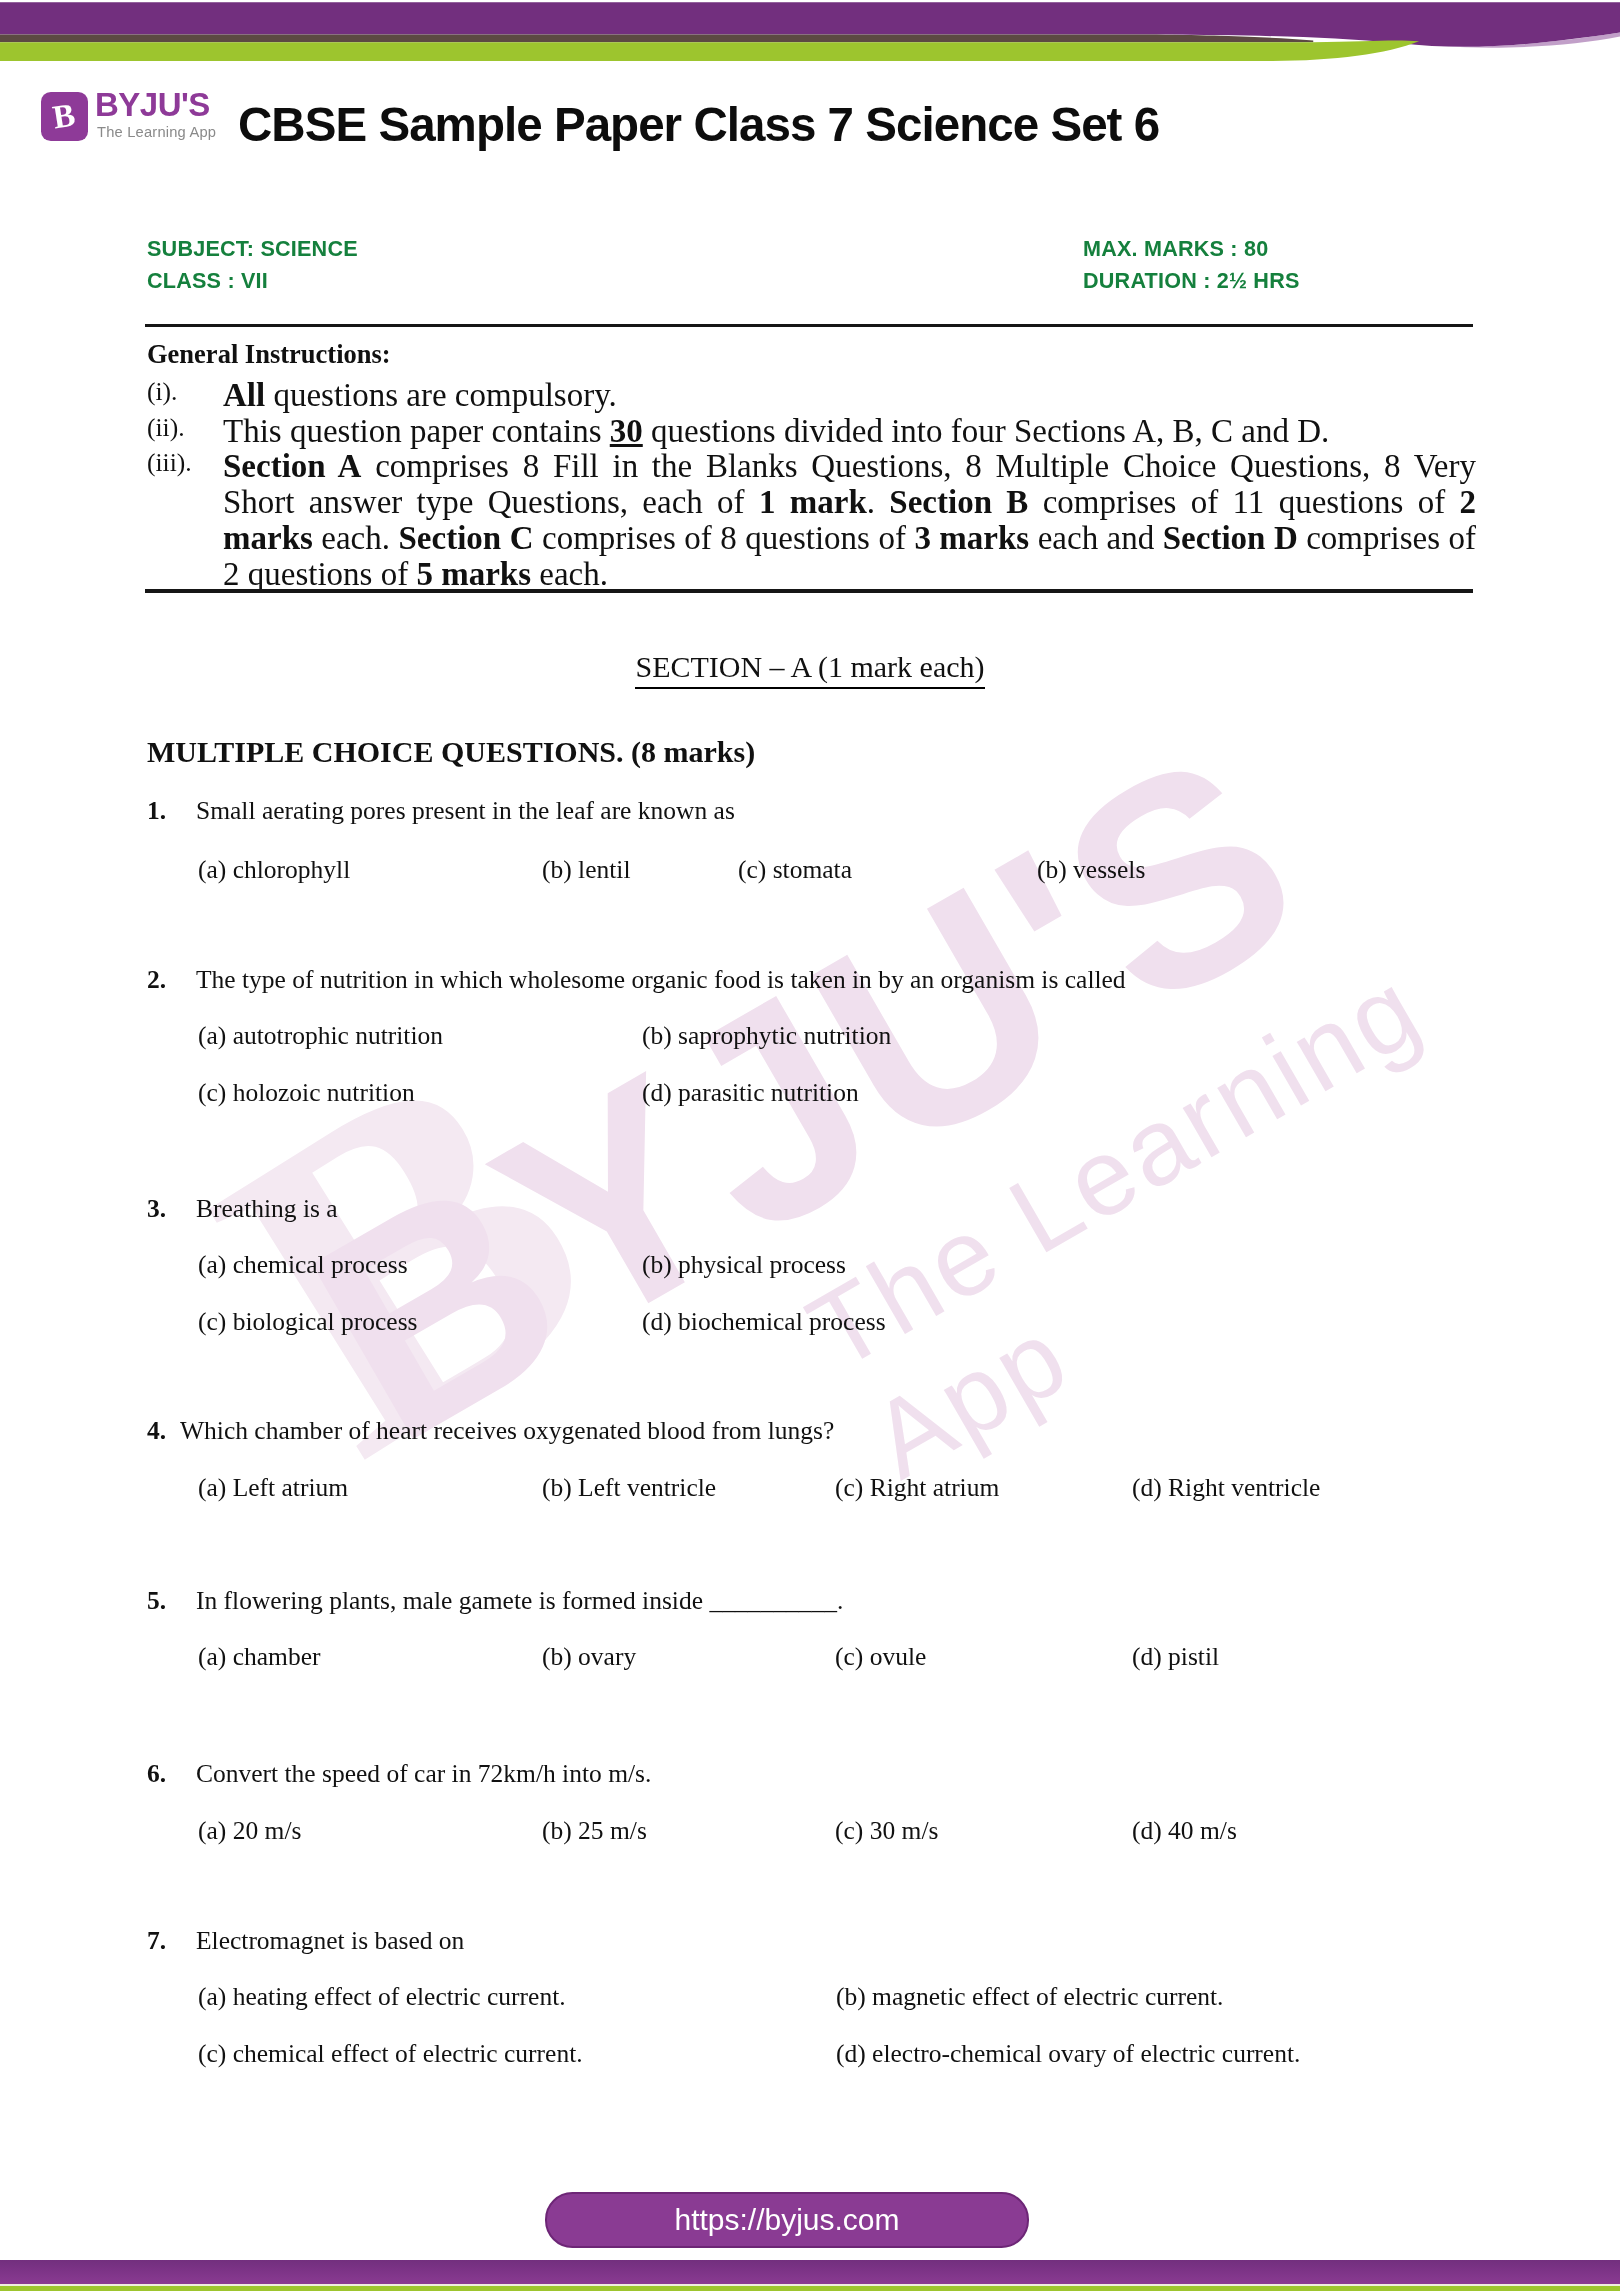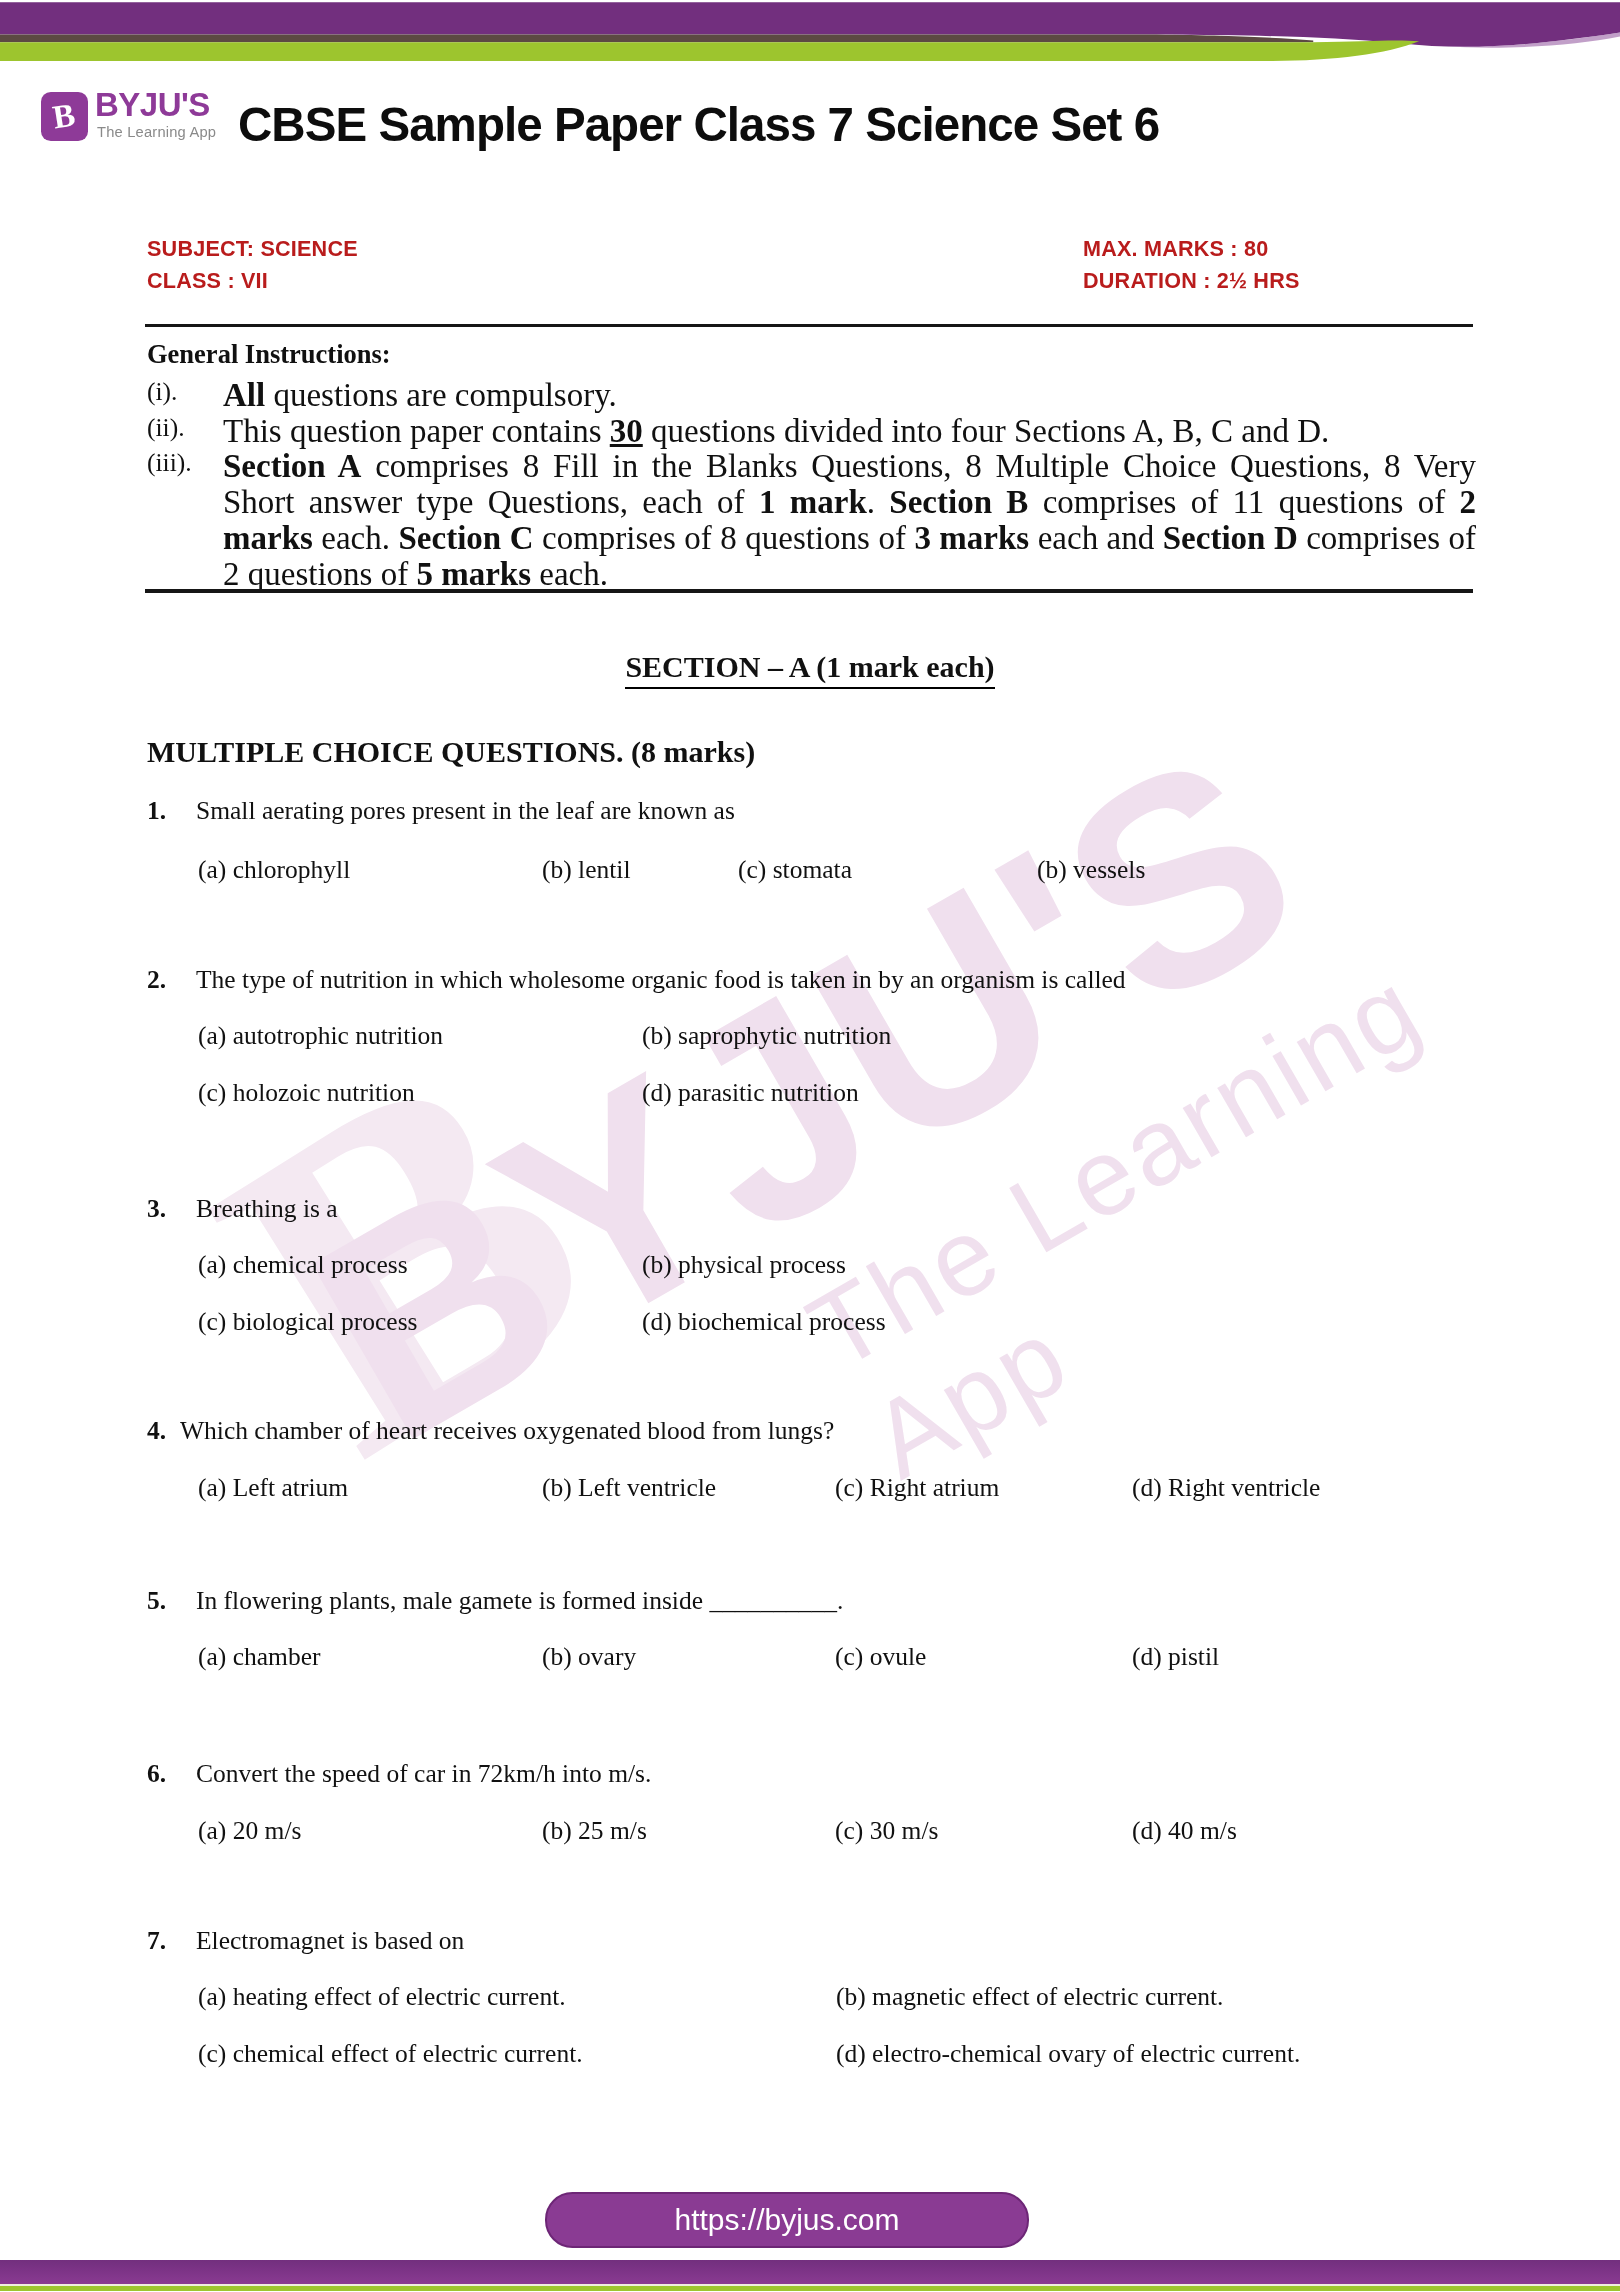--- a/index.html
+++ b/index.html
@@ -23,35 +23,35 @@
     background:var(--brand-purple,#8E3A98);display:flex;align-items:center;justify-content:center;}
   .logo-badge span{color:#fff;font-family:"Liberation Serif",serif;font-weight:bold;
     font-size:33px;transform:rotate(-9deg);}
   .logo-wordmark{left:95px;top:86px;font-family:"Liberation Sans",sans-serif;
     font-weight:bold;font-size:33px;letter-spacing:-0.5px;color:var(--brand-purple,#8E3A98);}
   .logo-tagline{left:97px;top:124px;font-family:"Liberation Sans",sans-serif;
     font-size:14.7px;color:#8a8a8a;letter-spacing:0.2px;}
   
   .page-title{left:238px;top:96px;font-family:"Liberation Sans",sans-serif;
     font-weight:bold;font-size:49px;letter-spacing:-1px;color:#0d0d0d;transform:scaleX(0.97);transform-origin:left;}
-  .meta{font-family:"Liberation Sans",sans-serif;font-weight:bold;font-size:21.6px;color:#b91c1c;letter-spacing:0.2px;}
+  .meta{font-family:"Liberation Sans",sans-serif;font-weight:bold;font-size:21.6px;color:#15803d;letter-spacing:0.2px;}
   .meta-subject{left:147px;top:236px;}
   .meta-class{left:147px;top:268px;}
   .meta-marks{left:1083px;top:236px;}
   .meta-duration{left:1083px;top:268px;}
   .hr1{left:145px;top:324px;width:1328px;height:2.9px;background:#161616;}
   .hr2{left:145px;top:589px;width:1328px;height:3.9px;background:#161616;}
   
   .gi-heading{left:147px;top:339px;font-size:26.5px;font-weight:bold;}
   .gi-label{position:absolute;left:147px;width:71px;font-size:25.5px;}
   .gi-text{position:absolute;left:223px;width:1253px;font-size:33px;}
   .gi-par{line-height:36px;text-align:justify;}
   
   .section-heading-wrap{left:0;top:650px;width:1620px;text-align:center;}
-  .section-heading{display:inline-block;font-size:30px;font-weight:bold;
+  .section-heading{display:inline-block;font-size:30px;font-weight:normal;
     border-bottom:2.9px solid #000;padding-bottom:2.9px;}
   .mcq-heading{left:147px;top:735px;font-size:30px;font-weight:bold;}
   
   .q-num{position:absolute;font-weight:bold;font-size:25.5px;}
   .q-text{position:absolute;font-size:25.5px;white-space:nowrap;}
   .opt{position:absolute;font-size:25.5px;white-space:nowrap;}
   
   .wm{left:323px;top:872px;transform:rotate(-30deg);z-index:0;
     font-family:"Liberation Sans",sans-serif;color:#f0e0ee;pointer-events:none;}
   .wm-main{font-size:294px;font-weight:bold;letter-spacing:2px;line-height:294px;}

